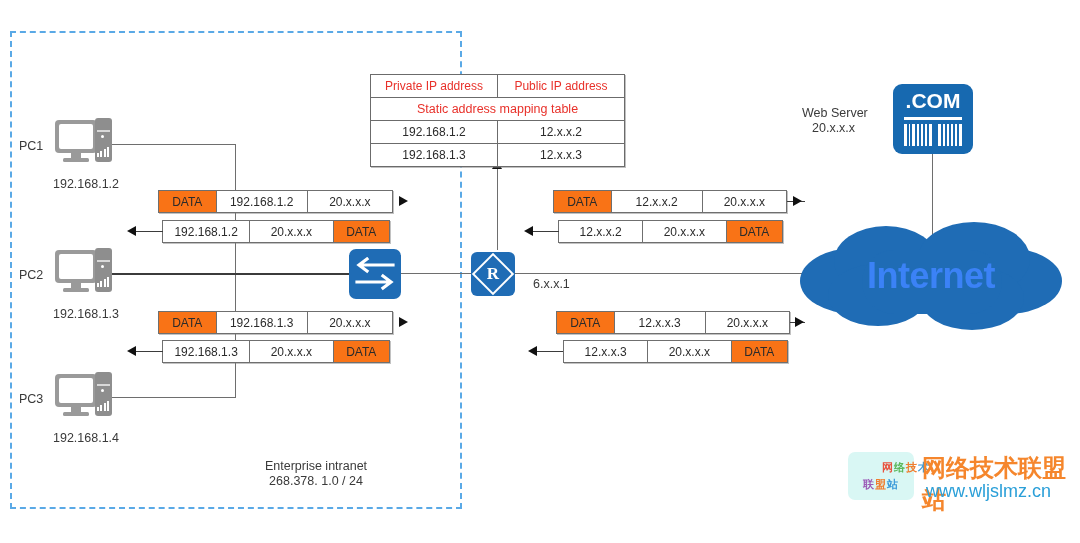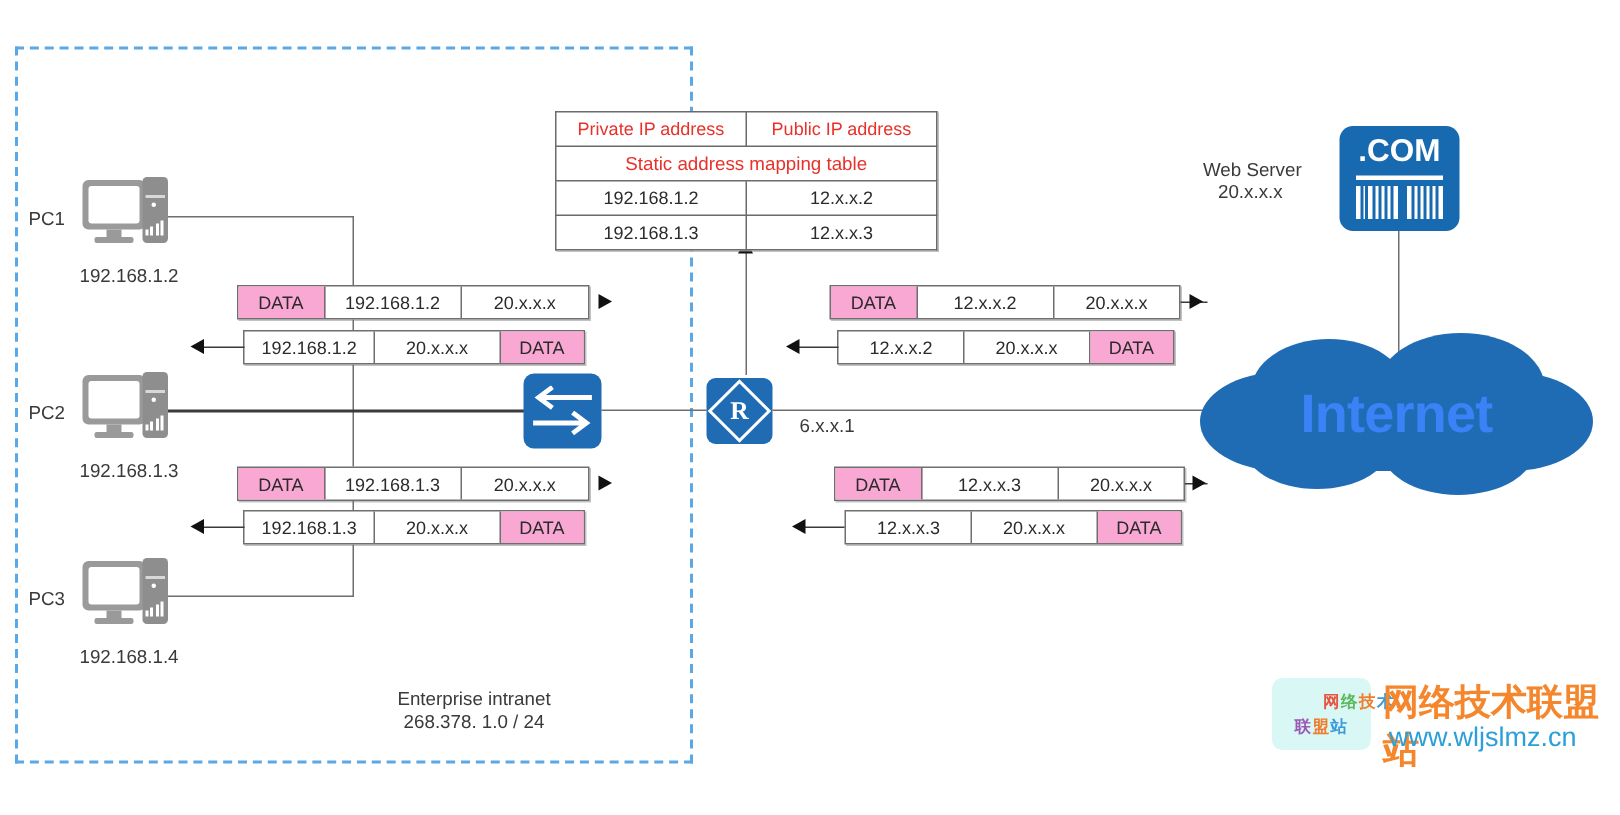--- a/index.html
+++ b/index.html
@@ -33,21 +33,21 @@
             border-bottom:9px solid #111;}
 
   
   .packet{position:absolute;display:flex;height:23px;border:1px solid #6f6f6f;
           background:#ffffff;box-sizing:border-box;
           box-shadow:1px 1px 0 rgba(120,120,120,.45);}
   .packet .cell{display:flex;align-items:center;justify-content:center;
           font-size:12px;color:#2b2b2b;border-right:1px solid #6f6f6f;
           box-sizing:border-box;}
   .packet .cell:last-child{border-right:none;}
-  .packet .cell.data{background:#f9a8d4;}
+  .packet .cell.data{background:#f97316;}
 
   
   .map-table{position:absolute;left:370px;top:74px;width:255px;
        border:1px solid #6b6b6b;border-collapse:collapse;background:#fff;
        box-shadow:1px 1px 0 rgba(130,130,130,.5);}
   .map-table td{border:1px solid #6b6b6b;font-size:12px;text-align:center;
        padding:2px 0 3px;color:#2b2b2b;height:17px;}
   .map-table td.title{color:#e8312a;font-size:12.5px;}
   .map-table td.head{color:#e8312a;font-size:12px;}
 

